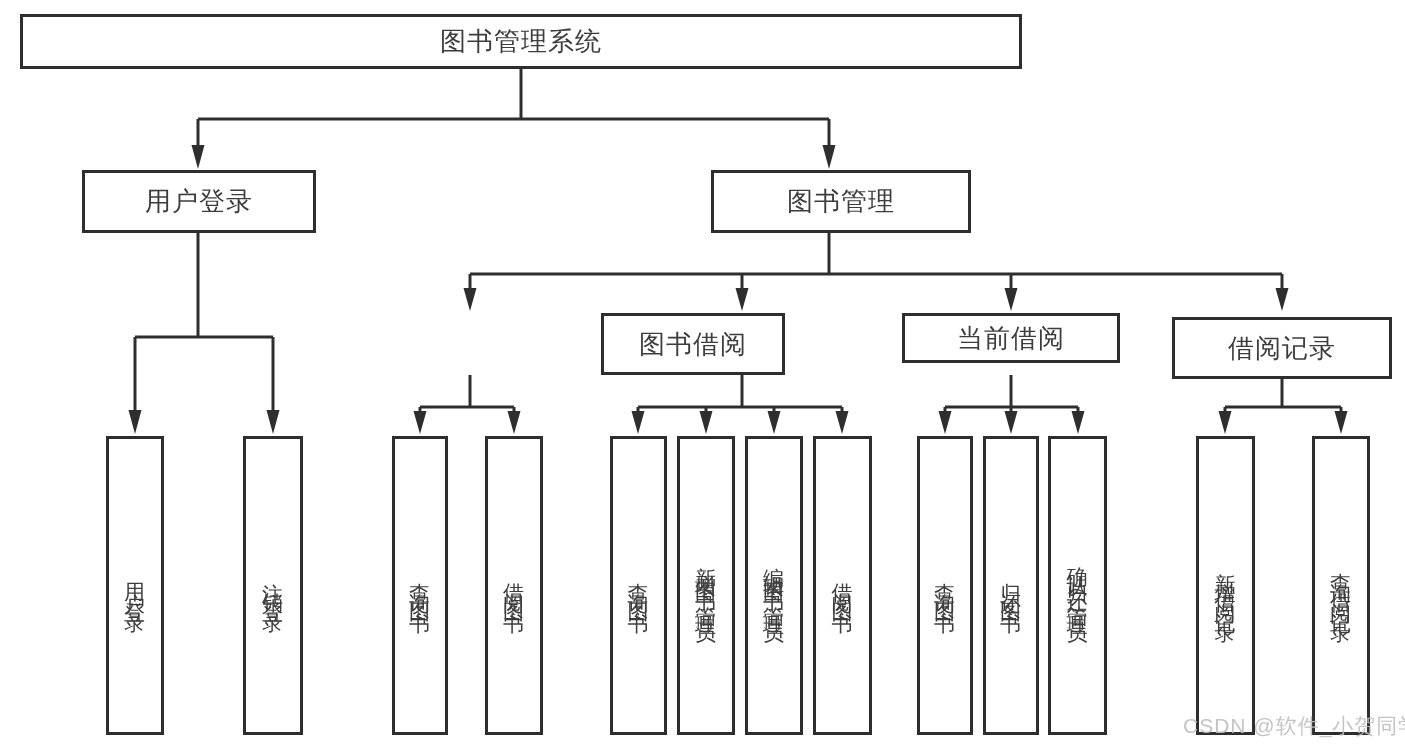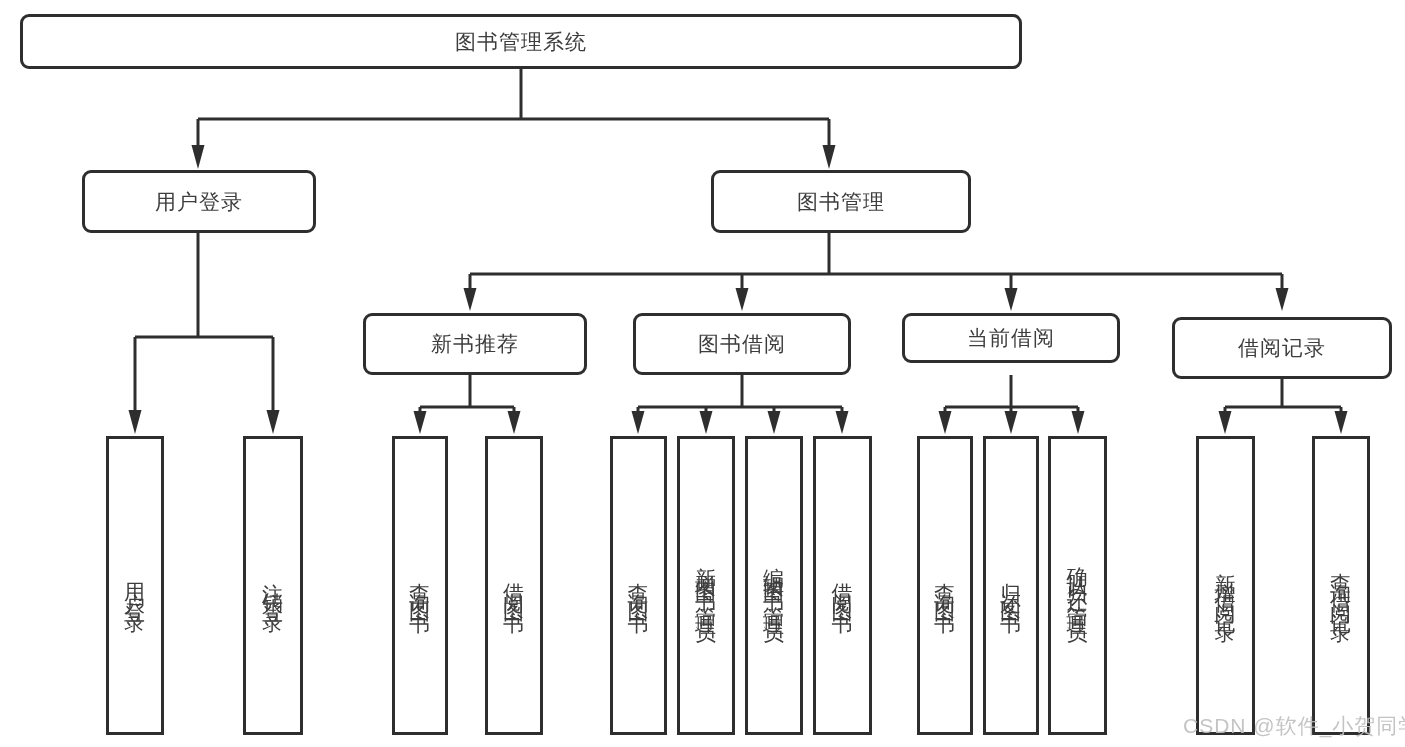--- a/index.html
+++ b/index.html
@@ -29,23 +29,22 @@
     position:absolute;
     background:var(--bg);
     border:3px solid var(--line);
     display:flex;
     align-items:center;
     justify-content:center;
     color:var(--text);
     z-index:1;
   }
   .node.h{
-    font-size:21px;
+    font-size:26px;
     letter-spacing:1px;
-    border-radius:9px;
   }
   .node.v{
     top:436px;
     width:58px;
     height:299px;
     font-size:21px;
   }
   .vlabel{
     writing-mode:vertical-lr;
     text-orientation:mixed;
@@ -137,24 +136,21 @@
     <span>图书管理系统</span>
   </div>
 
   <div class="node h" style="left:82px;top:170px;width:234px;height:63px">
     <span>用户登录</span>
   </div>
   <div class="node h" style="left:711px;top:170px;width:260px;height:63px">
     <span>图书管理</span>
   </div>
 
-  <div class="node h" style="left:363px;top:313px;width:224px;height:62px">
-    <span>新书推荐</span>
-  </div>
-  <div class="node h" style="left:633px;top:313px;width:218px;height:62px">
+  <div class="node h" style="left:601px;top:313px;width:184px;height:62px">
     <span>图书借阅</span>
   </div>
   <div class="node h" style="left:902px;top:313px;width:218px;height:50px">
     <span>当前借阅</span>
   </div>
   <div class="node h" style="left:1172px;top:317px;width:220px;height:62px">
     <span>借阅记录</span>
   </div>
 
   <div class="node v" style="left:106px">

